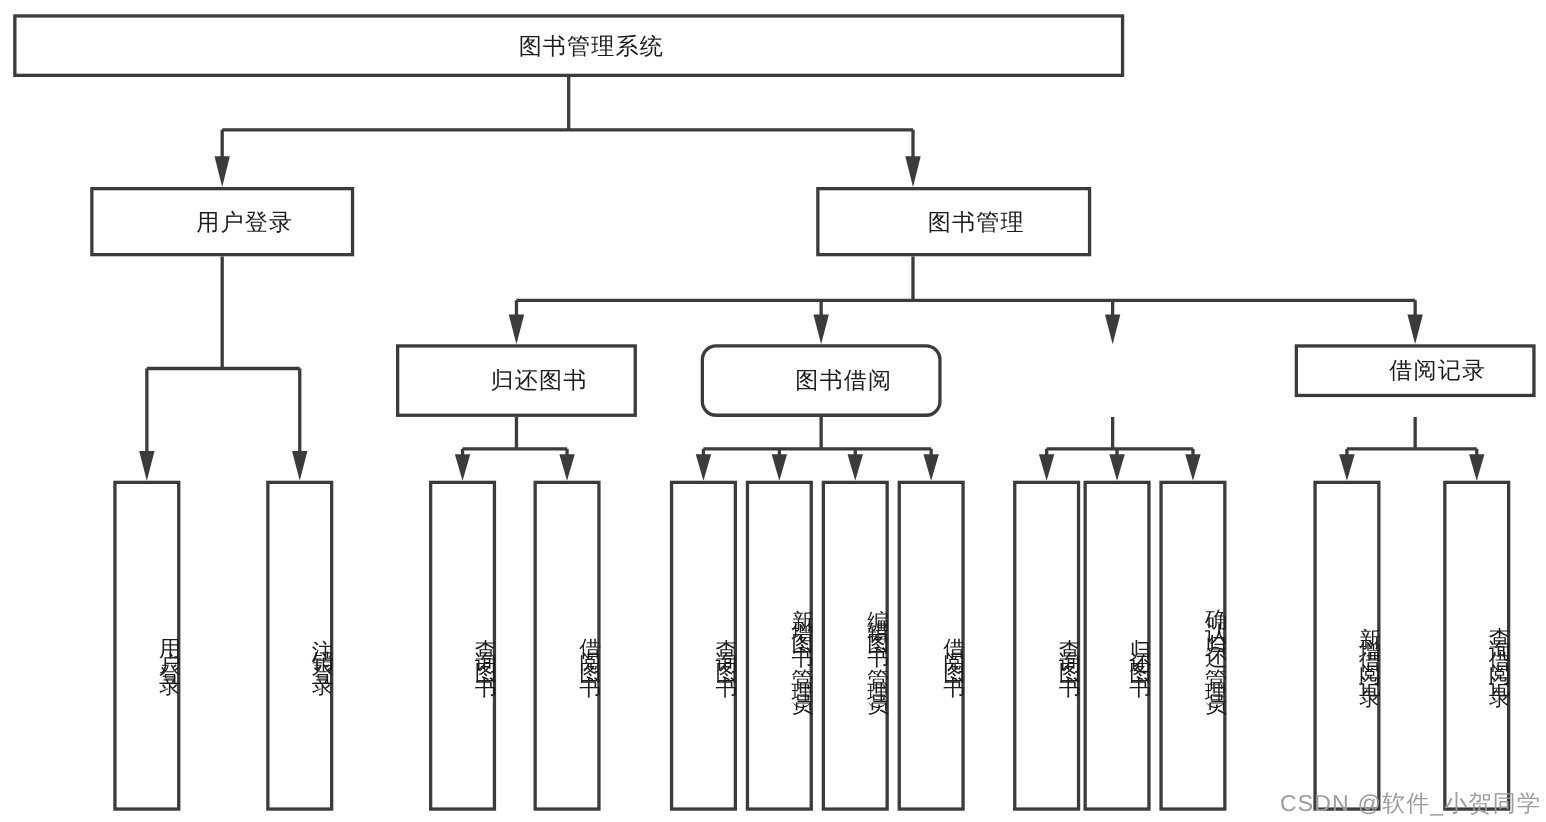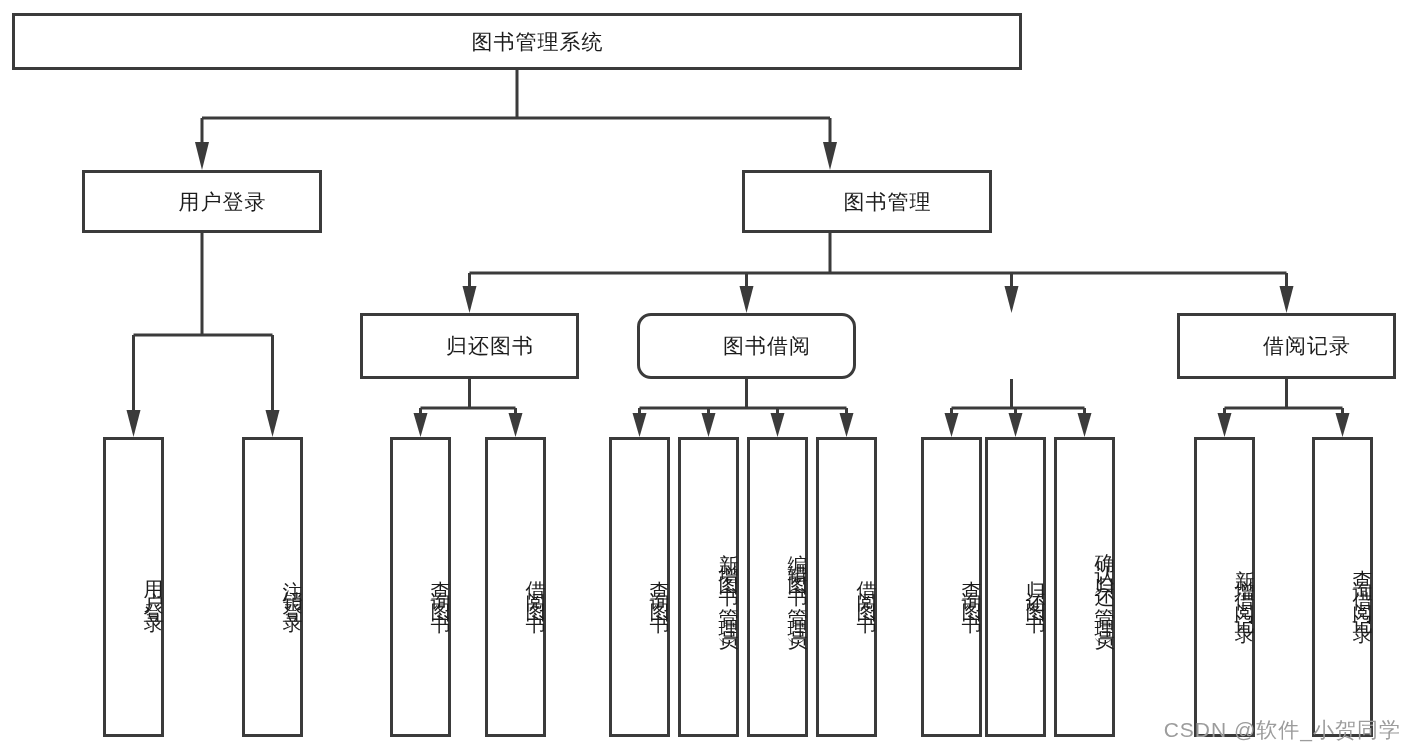--- a/index.html
+++ b/index.html
@@ -109,21 +109,21 @@
     <polygon class="ahead" points="1335.5,413 1349.5,413 1342.5,437"></polygon>
   </svg>
 
   <div class="node hnode" style="left:12px; top:13px; width:1010px; height:57px;">图书管理系统</div>
 
   <div class="node hnode" style="left:82px; top:170px; width:240px; height:63px;">用户登录</div>
   <div class="node hnode" style="left:710px; top:170px; width:250px; height:63px;margin-left:32px;">图书管理</div>
 
   <div class="node hnode" style="left:360px; top:313px; width:219px; height:66px;">归还图书</div>
   <div class="node hnode" style="left:637px; top:313px; width:219px; height:66px;border-radius:14px;">图书借阅</div>
-  <div class="node hnode" style="left:1177px; top:313px; width:219px; height:66px;text-align:center;">借阅记录</div>
+  <div class="node hnode" style="left:1177px; top:313px; width:219px; height:48px;text-align:center;">借阅记录</div>
 
   <div class="node leaf" style="left:103px; top:437px; width:61px; height:300px;">用户登录</div>
   <div class="node leaf" style="left:242px; top:437px; width:61px; height:300px;">注销登录</div>
 
   <div class="node leaf" style="left:390px; top:437px; width:61px; height:300px;">查询图书</div>
   <div class="node leaf" style="left:485px; top:437px; width:61px; height:300px;">借阅图书</div>
 
   <div class="node leaf" style="left:609px; top:437px; width:61px; height:300px;">查询图书</div>
   <div class="node leaf" style="left:678px; top:437px; width:61px; height:300px;">新增图书（管理员）</div>
   <div class="node leaf" style="left:747px; top:437px; width:61px; height:300px;">编辑图书（管理员）</div>

